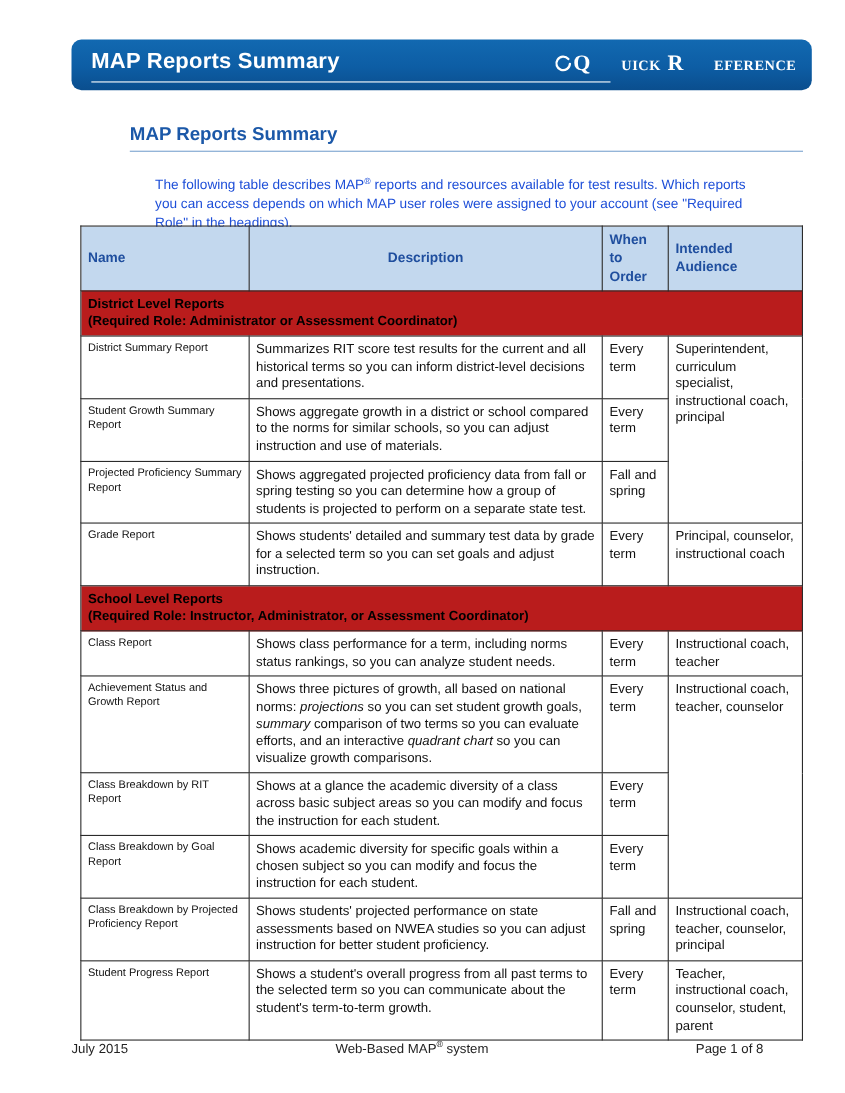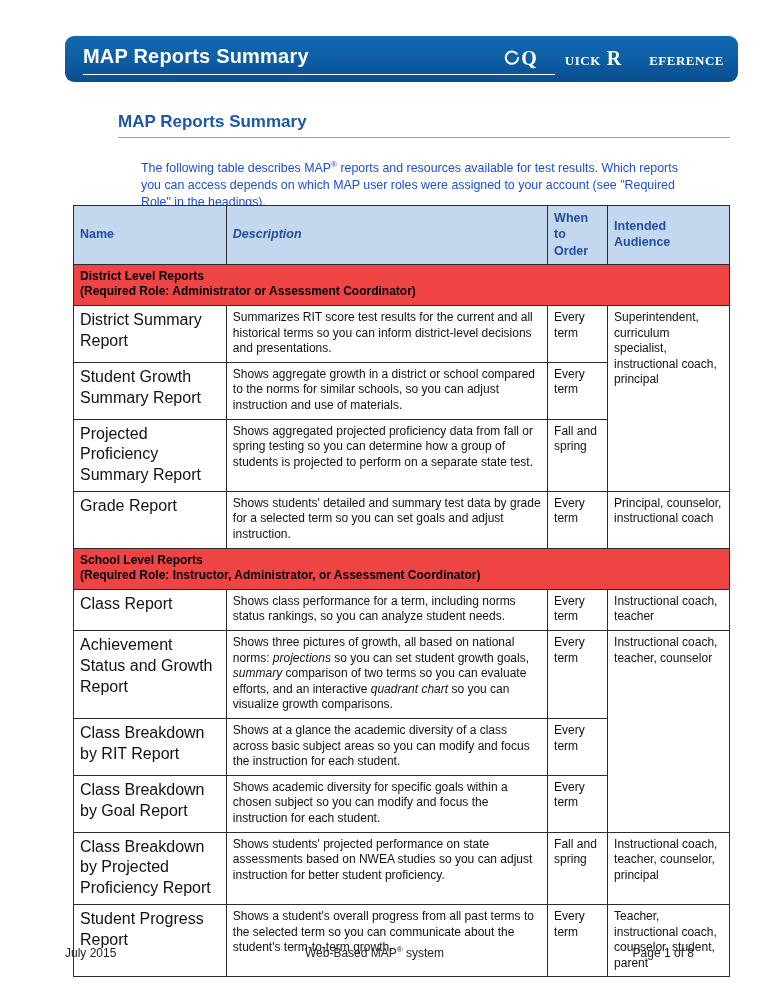--- a/index.html
+++ b/index.html
@@ -95,27 +95,27 @@
     line-height: 1.3;
   }
   .report-table thead th {
     background: #c3d8ee;
     color: #1f4e9e;
     font-size: 12.5px;
     font-weight: bold;
     vertical-align: middle;
     height: 34px;
   }
-  .report-table thead th.h-desc { text-align: left; font-style: italic; }
+  .report-table thead th.h-desc { text-align: center; }
   .section-row td {
-    background: #ef4444;
+    background: #b91c1c;
     font-weight: bold;
     color: #000;
   }
-  .c-name { font-size: 16px; }
+  .c-name { font-size: 10px; }
   .c-when { }
   .c-aud  { }
   .report-table i { font-style: italic; }
 
   
   .footer {
     position: absolute;
     left: 47px; right: 56px; top: 946px;
     display: flex;
     justify-content: space-between;

